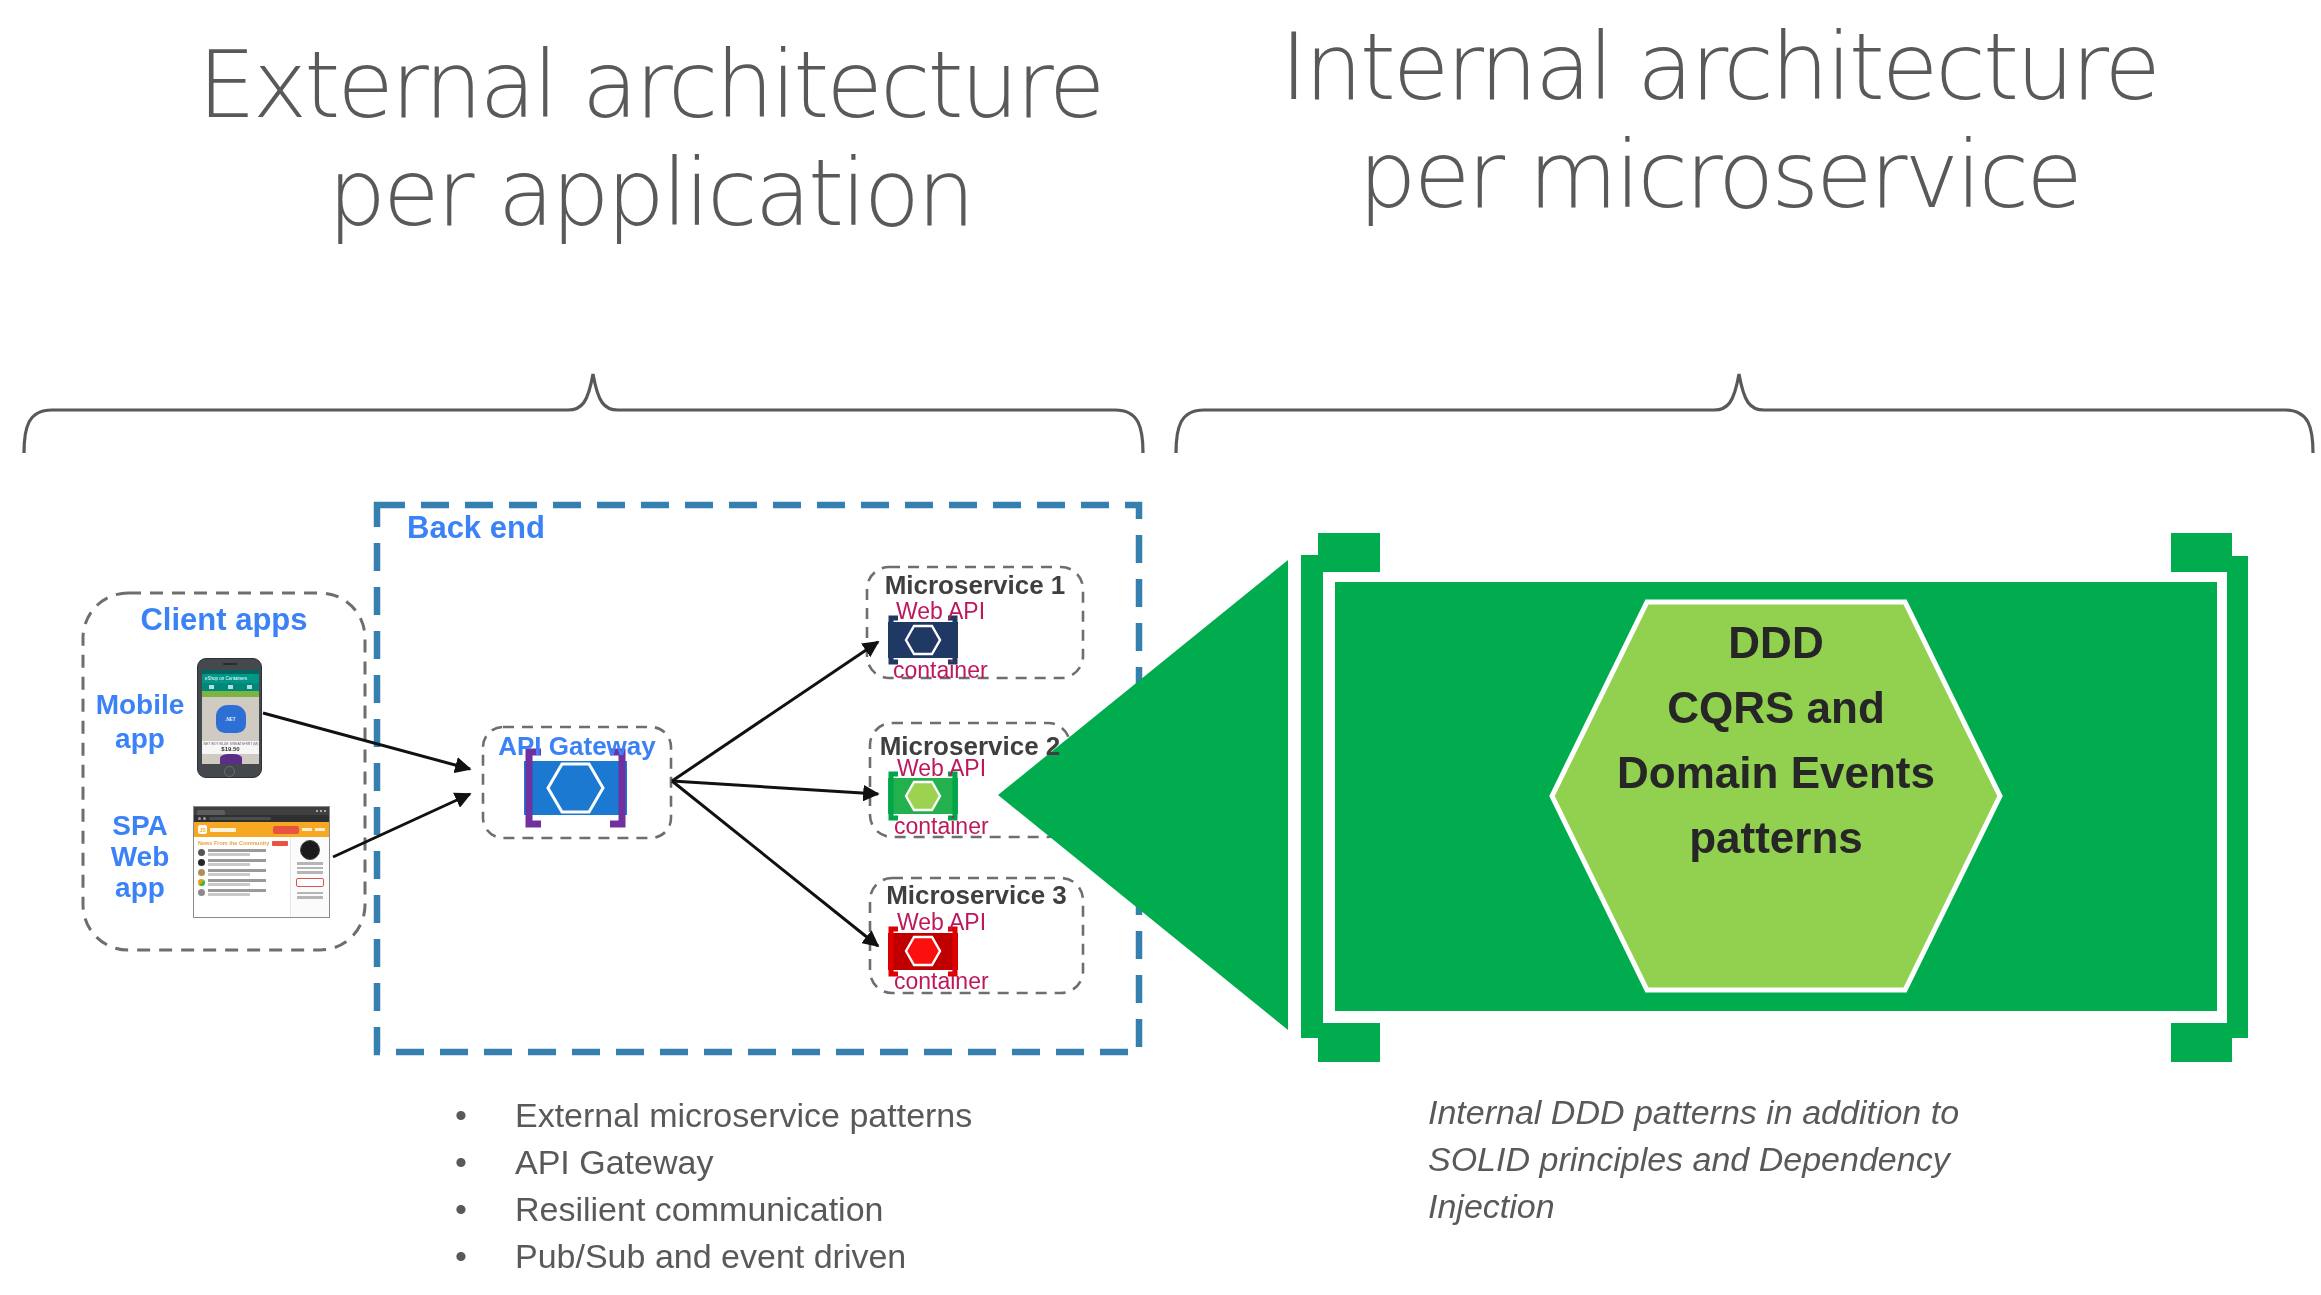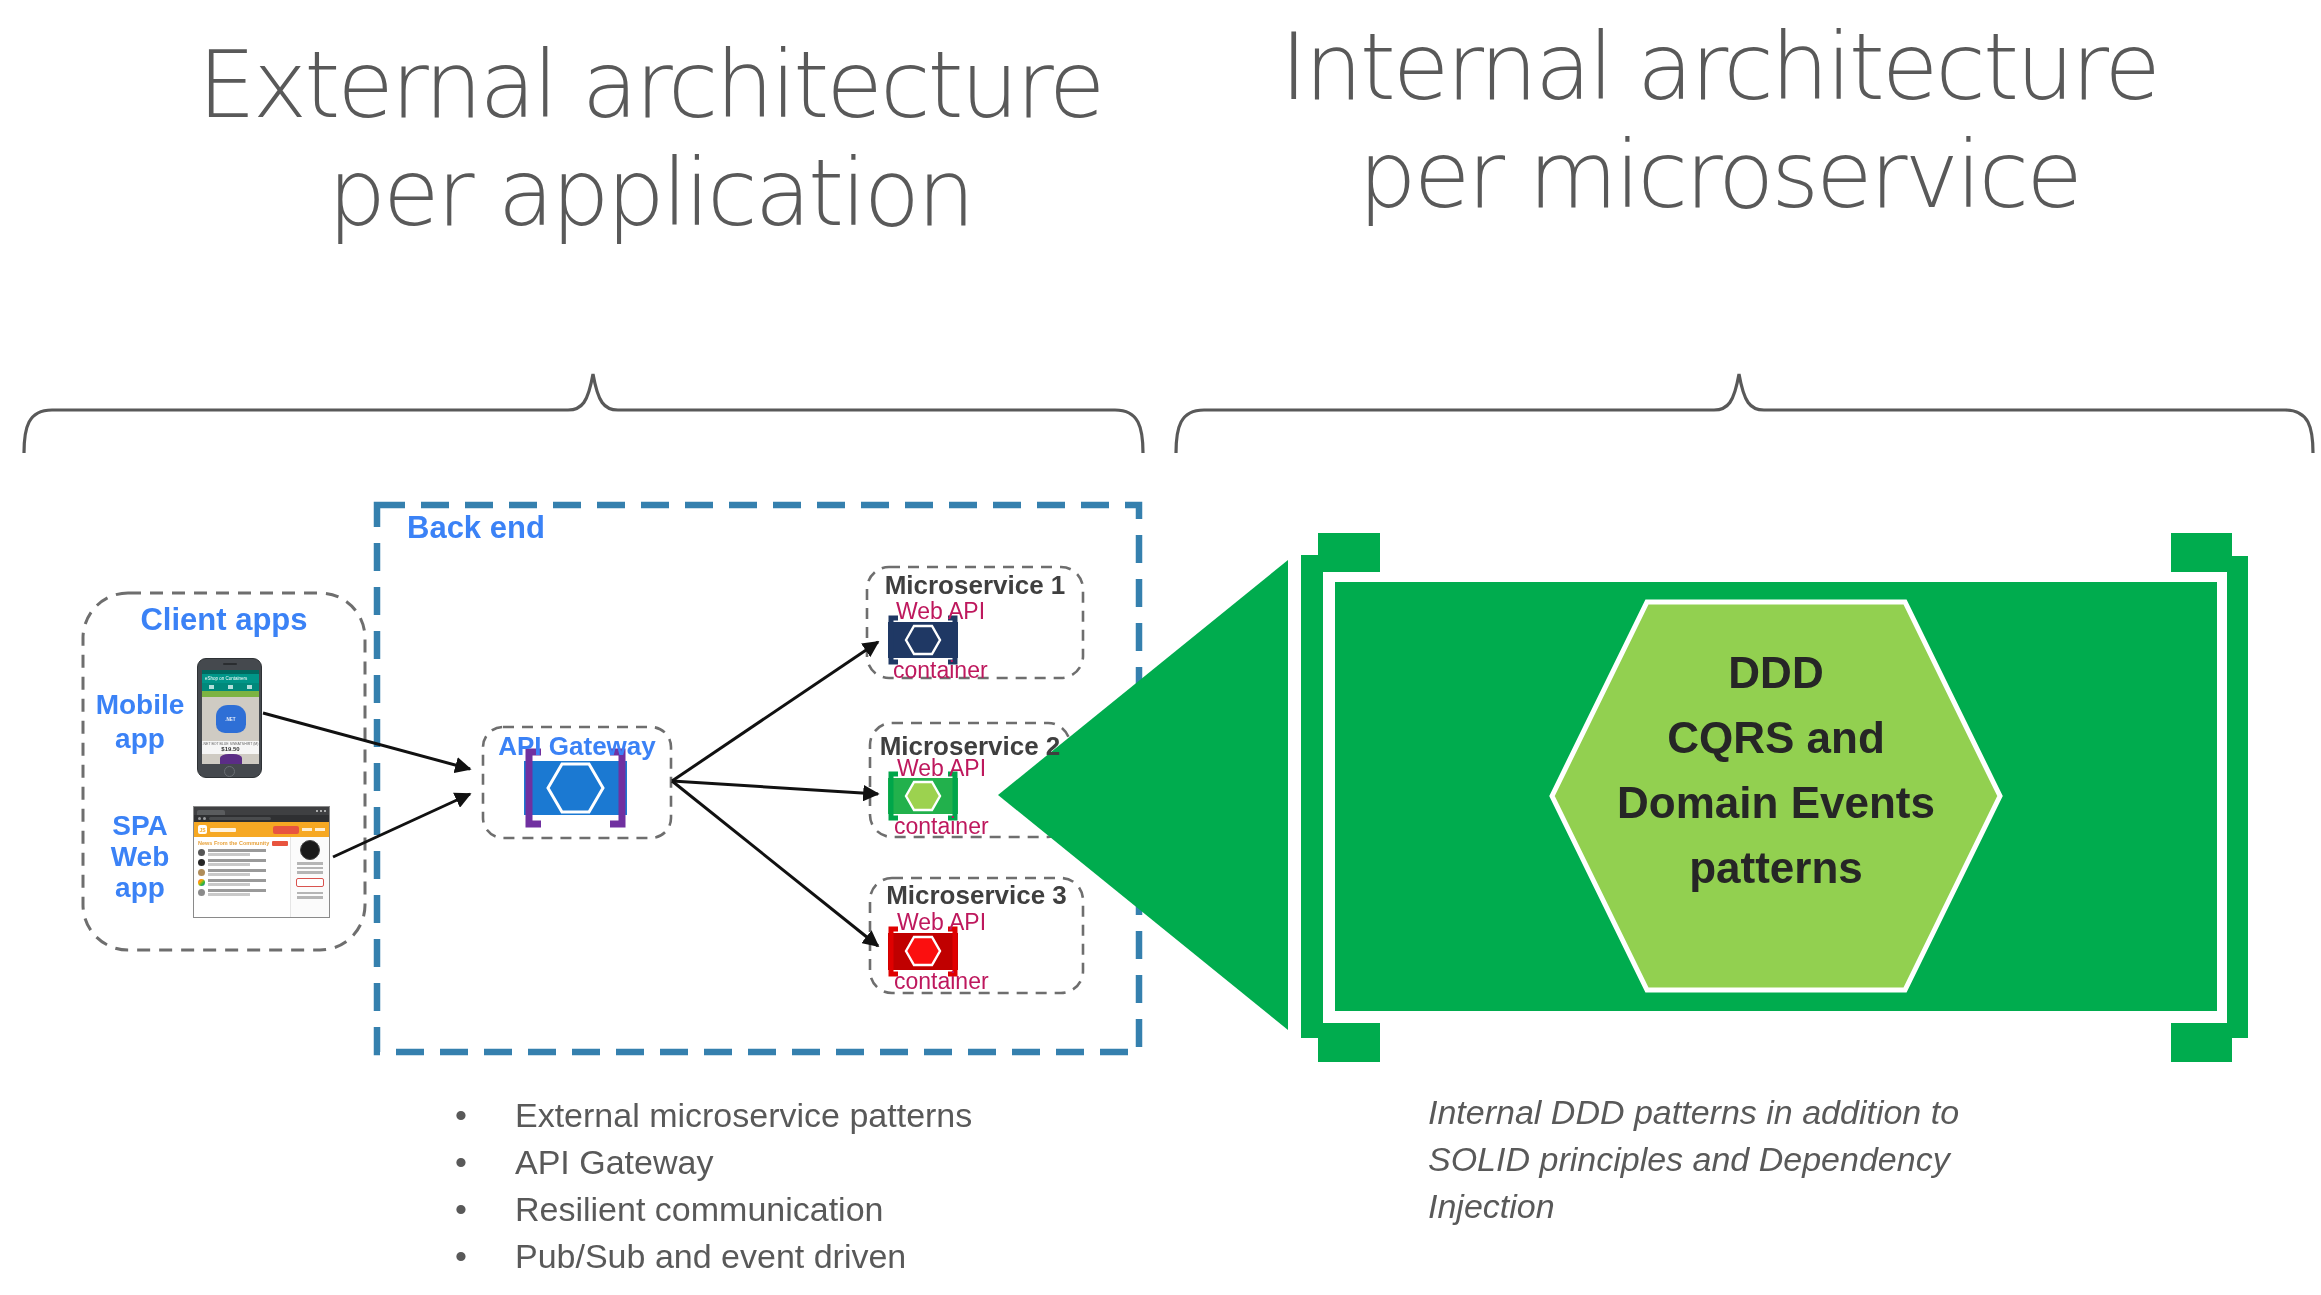--- a/index.html
+++ b/index.html
@@ -288,21 +288,21 @@
   <div class="abs ms-sub" style="left:893px;top:657px;">container</div>
 
   <div class="abs ms-name" style="left:870px;top:731px;width:200px;">Microservice 2</div>
   <div class="abs ms-sub" style="left:897px;top:755px;">Web API</div>
   <div class="abs ms-sub" style="left:894px;top:813px;">container</div>
 
   <div class="abs ms-name" style="left:870px;top:880px;width:213px;">Microservice 3</div>
   <div class="abs ms-sub" style="left:897px;top:909px;">Web API</div>
   <div class="abs ms-sub" style="left:894px;top:968px;">container</div>
 
-  <div class="abs hex-text" style="left:1552px;top:640px;">
+  <div class="abs hex-text" style="left:1552px;top:610px;">
     <div>DDD</div>
     <div>CQRS and</div>
     <div>Domain Events</div>
     <div>patterns</div>
   </div>
 
   <ul class="abs bullets" style="left:443px;top:1092px;width:700px;">
     <li>External microservice patterns</li>
     <li>API Gateway</li>
     <li>Resilient communication</li>

